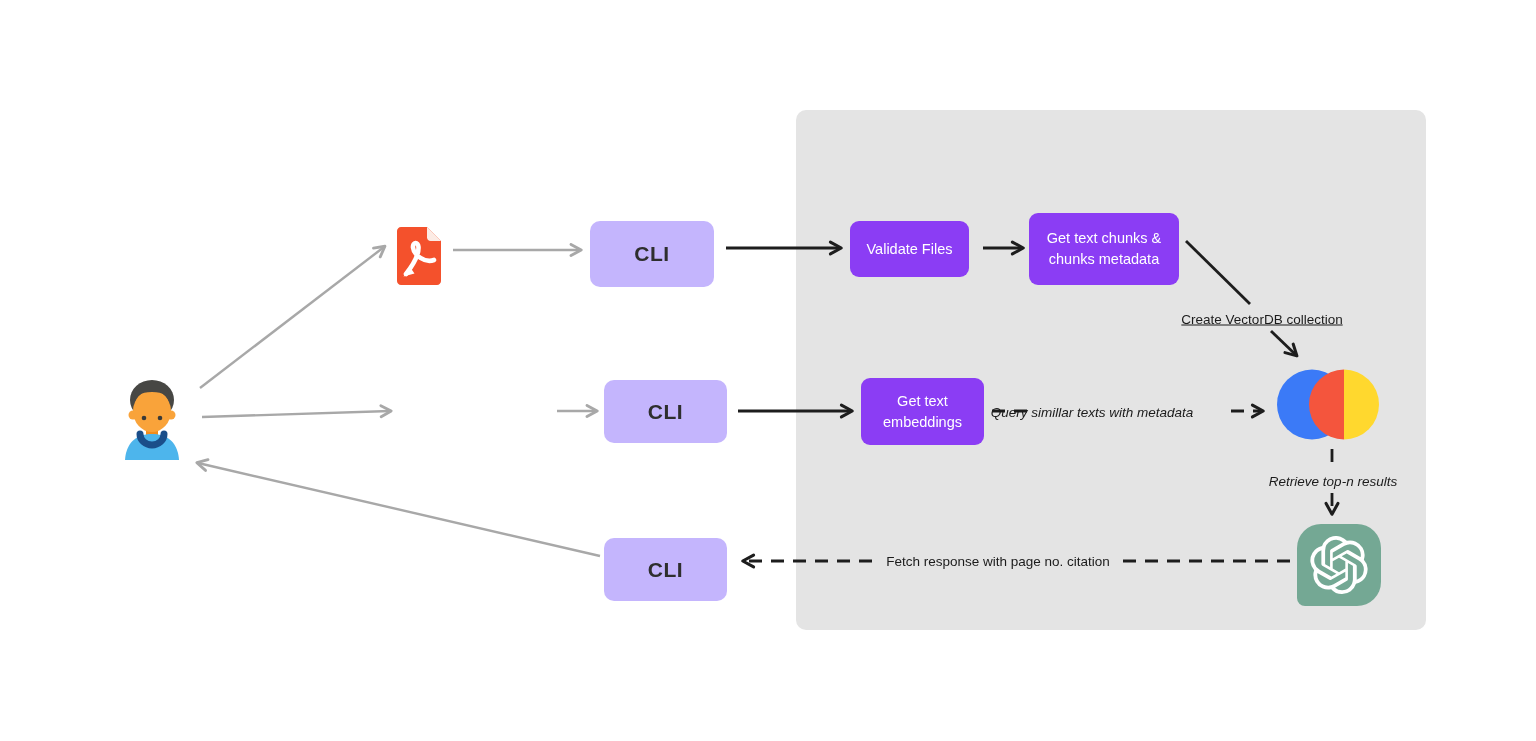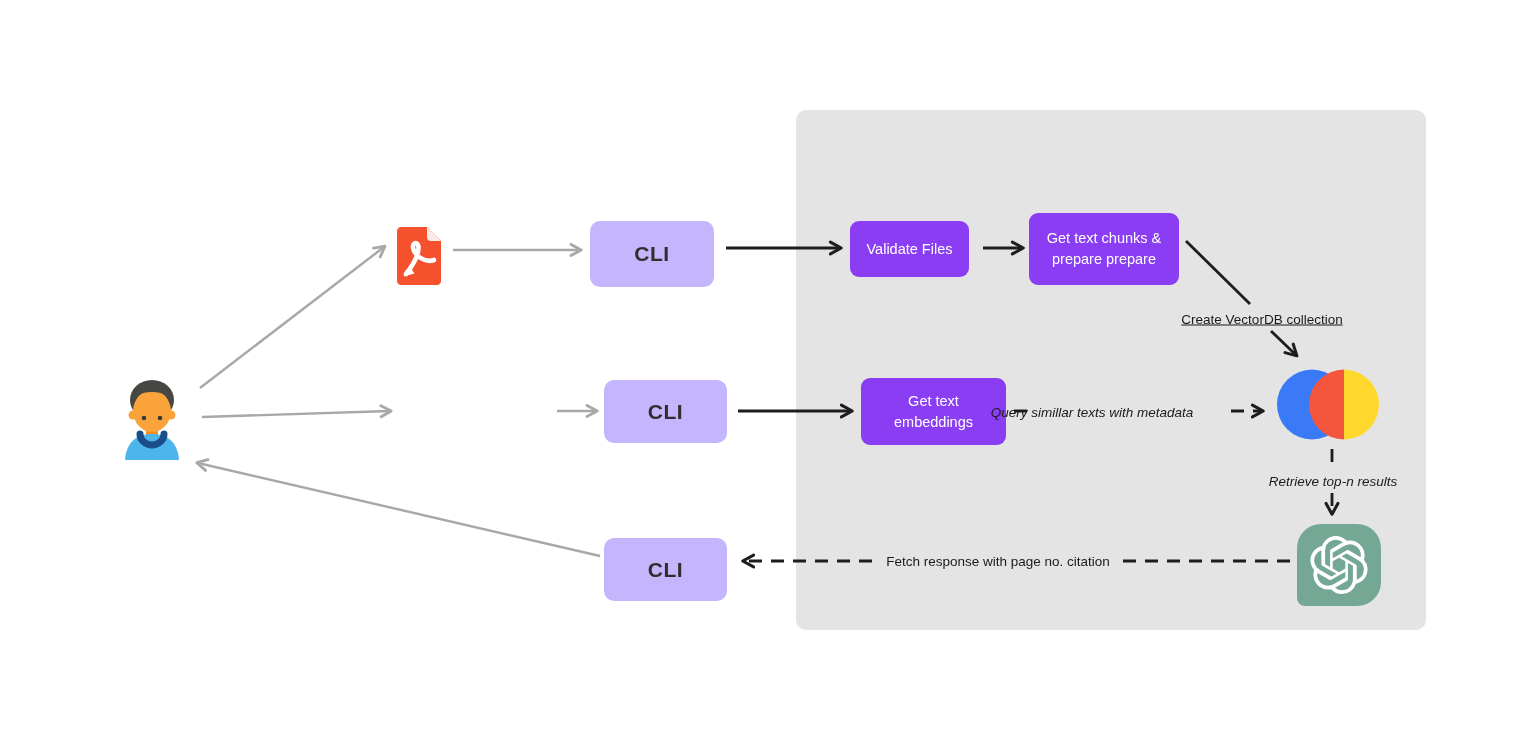--- a/index.html
+++ b/index.html
@@ -18,21 +18,21 @@
        font-size:21px;letter-spacing:.5px;}
   .cli1{left:590px;top:221px;width:124px;height:66px;}
   .cli2{left:604px;top:380px;width:123px;height:63px;}
   .cli3{left:604px;top:538px;width:123px;height:63px;}
 
   .pbox{background:#8b3df4;border-radius:9px;color:#ffffff;font-size:14.5px;
         line-height:21px;flex-direction:column;}
   .validate{left:850px;top:221px;width:119px;height:56px;}
   .chunks{left:1029px;top:213px;width:150px;height:72px;}
   .textquery{left:398px;top:387px;width:150px;height:50px;}
-  .embeddings{left:861px;top:378px;width:145px;height:67px;}
+  .embeddings{left:861px;top:378px;width:123px;height:67px;}
 
   .lbl{position:absolute;transform:translate(-50%,-50%);white-space:nowrap;
        font-size:13.5px;color:#1b1b1b;}
   .lbl-vectordb{left:1262px;top:319px;text-decoration:underline;}
   .lbl-query{left:1092px;top:412px;font-style:italic;}
   .lbl-topn{left:1333px;top:481px;font-style:italic;}
   .lbl-fetch{left:998px;top:561px;}
 
   .icon-wrap{position:absolute;}
   .user{left:122px;top:374px;width:60px;height:86px;}
@@ -117,21 +117,21 @@
   </div>
   <div class="node cli cli3">
     <span>CLI</span>
   </div>
 
   <div class="node pbox validate">
     <span>Validate Files</span>
   </div>
   <div class="node pbox chunks">
     <span>Get text chunks &amp;</span>
-    <span>prepare prepare</span>
+    <span>chunks metadata</span>
   </div>
   <div class="node pbox embeddings">
     <span>Get text</span>
     <span>embeddings</span>
   </div>
 
   <div class="icon-wrap chroma">
     <svg viewBox="0 0 102 71" width="102" height="71">
       <circle cx="35" cy="35.5" r="35" fill="#3b7af7"></circle>
       <path d="M67 0.5 A35 35 0 0 0 67 70.5 Z" fill="#f4553d"></path>

